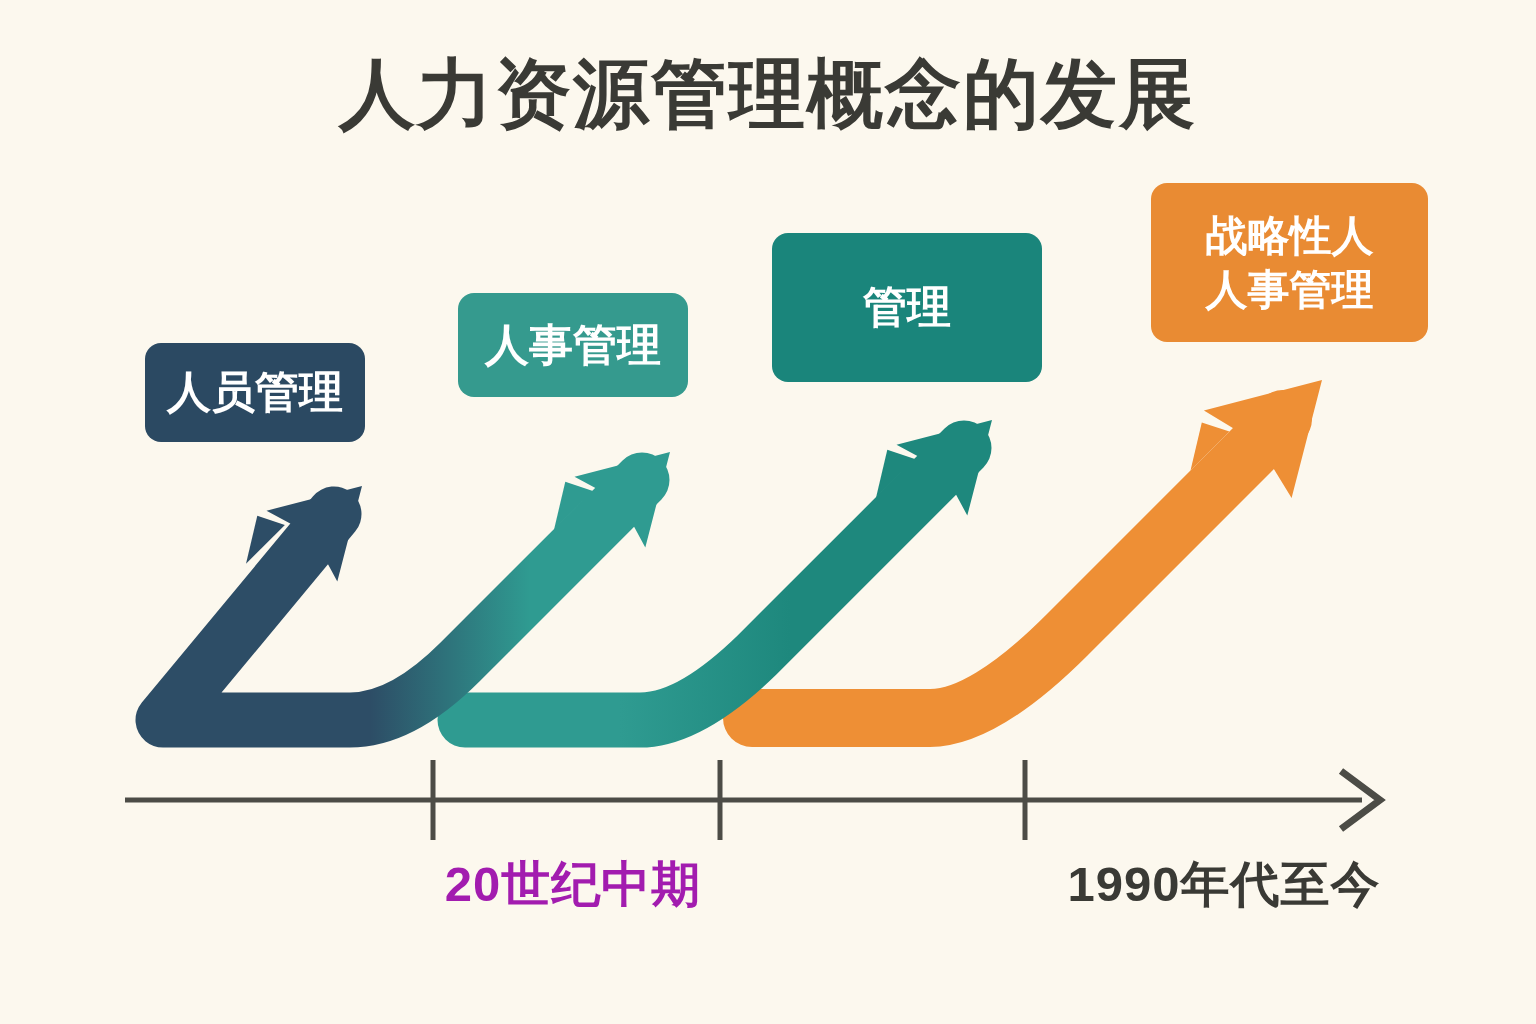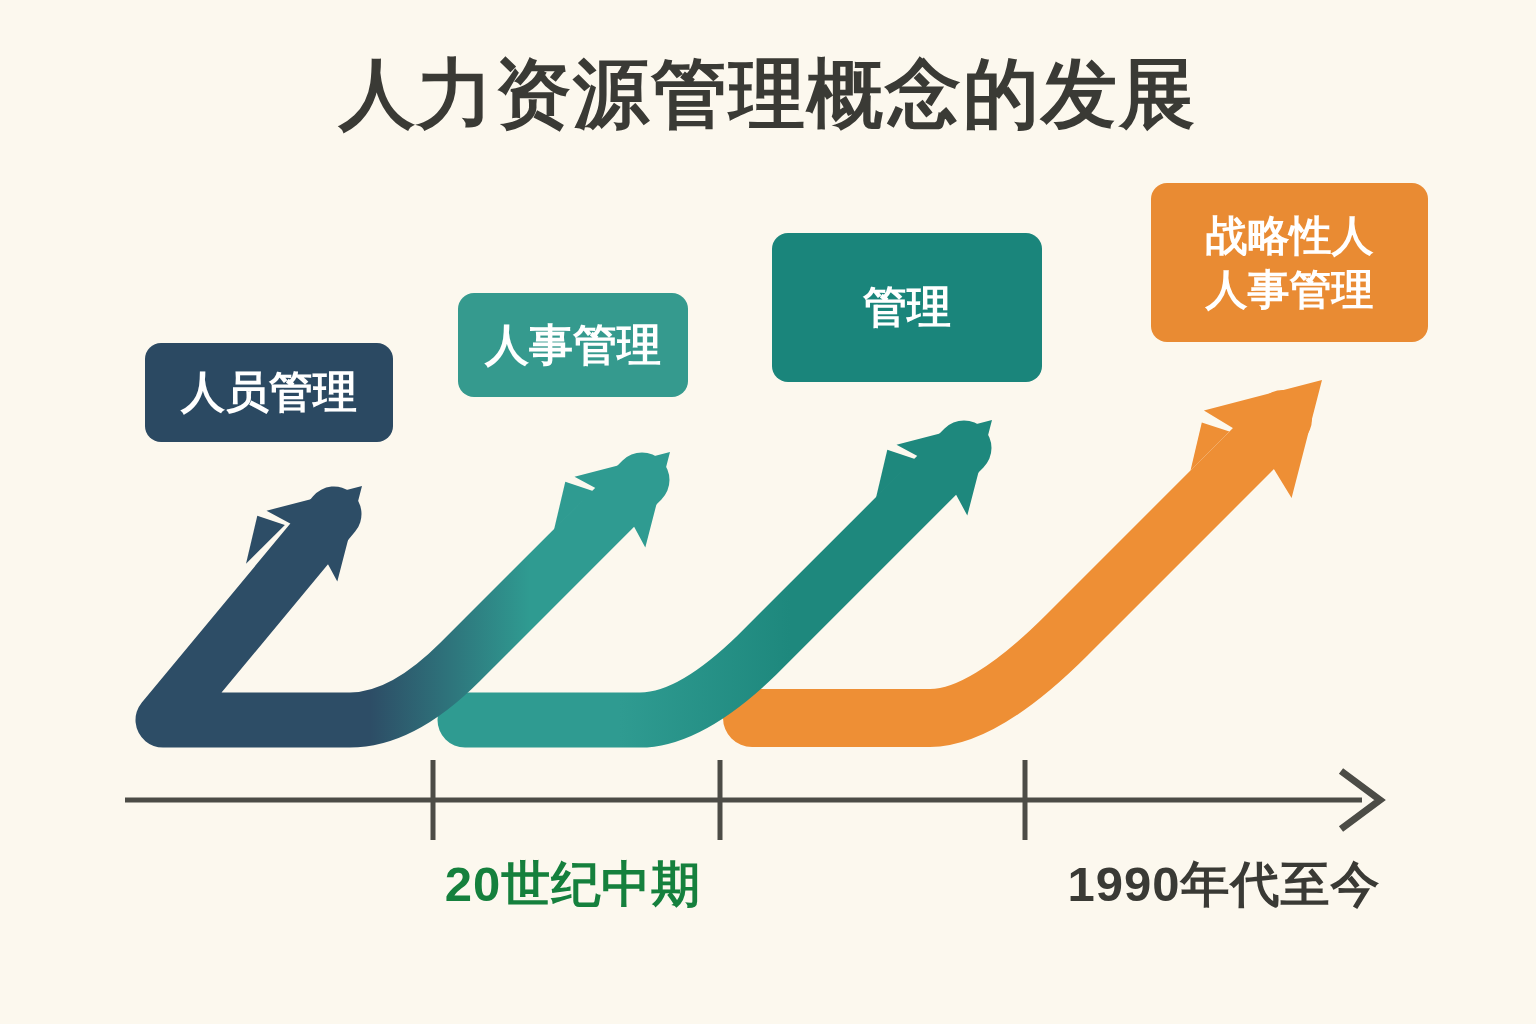--- a/index.html
+++ b/index.html
@@ -13,21 +13,21 @@
     position:absolute;left:0;top:44px;width:1536px;
     text-align:center;font-size:76px;font-weight:700;letter-spacing:2px;
     margin:0;
   }
   .box{
     position:absolute;border-radius:16px;color:#fff;font-weight:700;
     display:flex;flex-direction:column;align-items:center;justify-content:center;
     text-align:center;line-height:1.28;
   }
   .box span{display:block;}
-  .box1{left:145px;top:343px;width:248px;height:99px;font-size:44px;}
+  .box1{left:145px;top:343px;width:220px;height:99px;font-size:44px;}
   .box2{left:458px;top:293px;width:230px;height:104px;font-size:44px;text-align:center;}
   .box3{left:772px;top:233px;width:270px;height:149px;font-size:44px;}
   .box4{left:1108px;top:183px;width:277px;height:159px;font-size:42px;}
   svg.arrows{position:absolute;left:0;top:0;}
   .period{
     position:absolute;top:852px;text-align:center;
     font-size:49px;font-weight:600;letter-spacing:1px;
   }
   .p1{left:122px;width:300px;}
   .p2{left:413px;width:320px;}
@@ -81,16 +81,16 @@
     <span>人事管理</span>
   </div>
   <div class="box box3" style="background: rgb(26, 133, 123); color: rgb(255, 255, 255);">
     <span>管理</span>
   </div>
   <div class="box box4" style="background: rgb(233, 139, 51); color: rgb(255, 255, 255); margin-left: 43px;">
     <span>战略性人</span>
     <span>人事管理</span>
   </div>
 
-  <div class="period p2" style="color: #15803d;">20世纪中期</div>
+  <div class="period p2" style="color: #a21caf;">20世纪中期</div>
   <div class="period p4" style="color: rgb(58, 58, 53);">1990年代至今</div>
 
 </div>
 
 </body></html>

